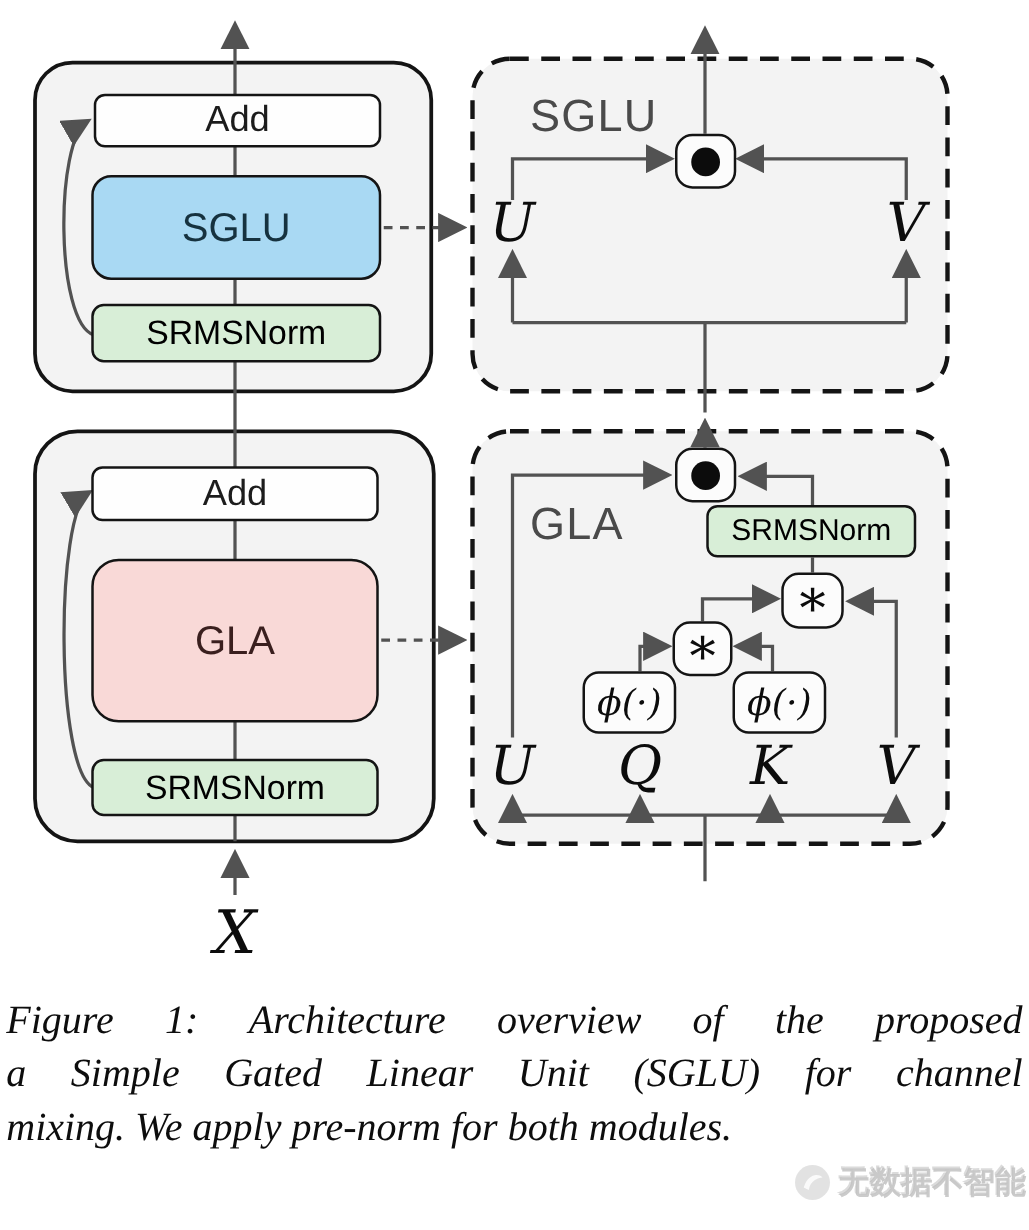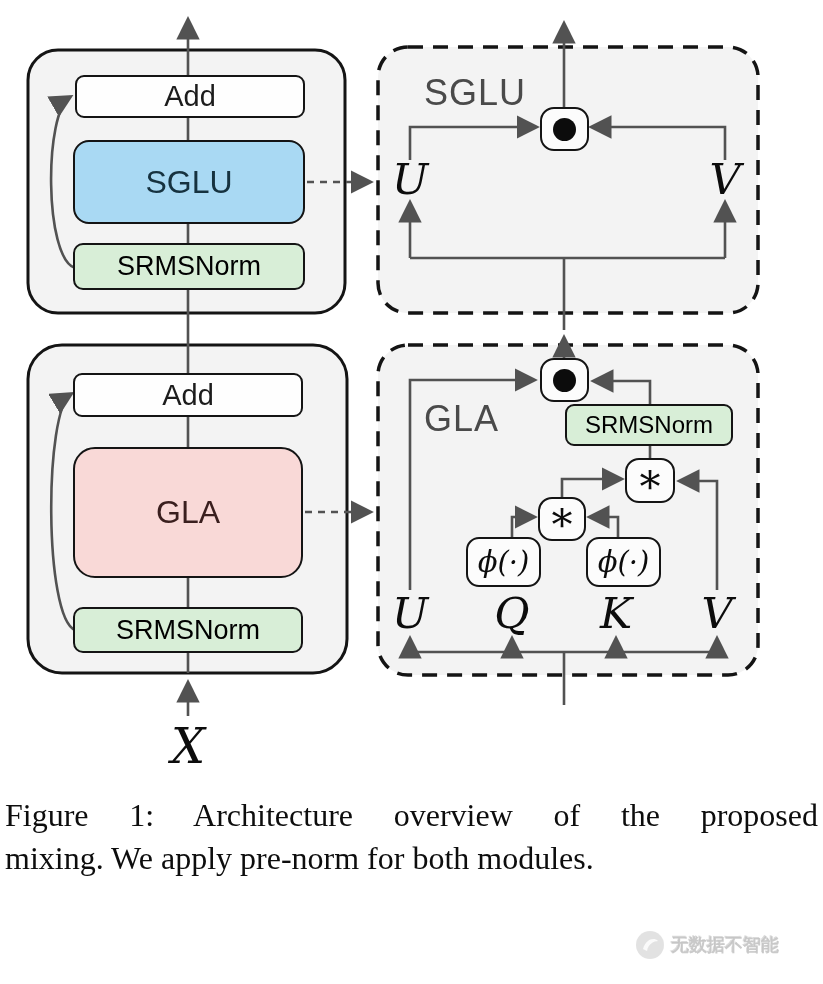--- a/index.html
+++ b/index.html
@@ -30,28 +30,28 @@
     color:#0c0c0c;text-align:center;line-height:1;
   }
   .dtitle{
     position:absolute;z-index:2;font-family:"Liberation Sans",sans-serif;
     font-size:36px;color:#4a4a4a;letter-spacing:1px;
   }
   .caption{
     position:absolute;left:5px;top:794px;width:813px;z-index:1;
     font-family:"Liberation Serif","DejaVu Serif",serif;font-size:32px;line-height:43px;color:#0d0d0d;
   }
-  .capline{text-align:justify;text-align-last:justify;}
+  .capline{text-align:justify;text-align-last:justify;font-style:italic;}
   .capline.last{text-align-last:left;}
   .watermark{
     position:absolute;left:634px;top:929px;z-index:4;display:flex;align-items:center;gap:5px;
     opacity:0.75;
   }
   .wm-text{
-    font-size:18px;font-weight:bold;color:rgba(173,173,173,0.85);
+    font-size:25px;font-weight:bold;color:rgba(173,173,173,0.85);
     text-shadow:1px 1px 0 rgba(255,255,255,0.8), -1px -1px 0 rgba(120,120,120,0.35);
     white-space:nowrap;font-family:"DejaVu Sans",sans-serif;
   }
 </style>
 </head>
 <body>
 
 <div class="stage">
 
   <svg class="wires" width="823" height="784" viewBox="0 0 823 784">
@@ -136,20 +136,21 @@
   </div>
   <div class="node phi" style="left:466px;top:537px;width:75px;height:50px;">ϕ(·)</div>
   <div class="node phi" style="left:586px;top:537px;width:75px;height:50px;">ϕ(·)</div>
   <div class="mathlab" style="left:385px;top:592px;width:50px;font-size:43px;">U</div>
   <div class="mathlab" style="left:487px;top:592px;width:50px;font-size:43px;">Q</div>
   <div class="mathlab" style="left:591px;top:592px;width:50px;font-size:43px;">K</div>
   <div class="mathlab" style="left:692px;top:592px;width:50px;font-size:43px;">V</div>
 
   <div class="caption">
     <div class="capline">Figure 1: Architecture overview of the proposed</div>
+    <div class="capline">a Simple Gated Linear Unit (SGLU) for channel</div>
     <div class="capline last">mixing. We apply pre-norm for both modules.</div>
   </div>
 
   <div class="watermark">
     <svg width="32" height="32" viewBox="0 0 32 32">
       <circle cx="16" cy="16" r="14" fill="rgba(185,185,185,0.55)"></circle>
       <path d="M9 20 C12 10 20 8 24 12 C20 12 14 15 13 22 z" fill="rgba(255,255,255,0.85)"></path>
     </svg>
     <span class="wm-text">无数据不智能</span>
   </div>

